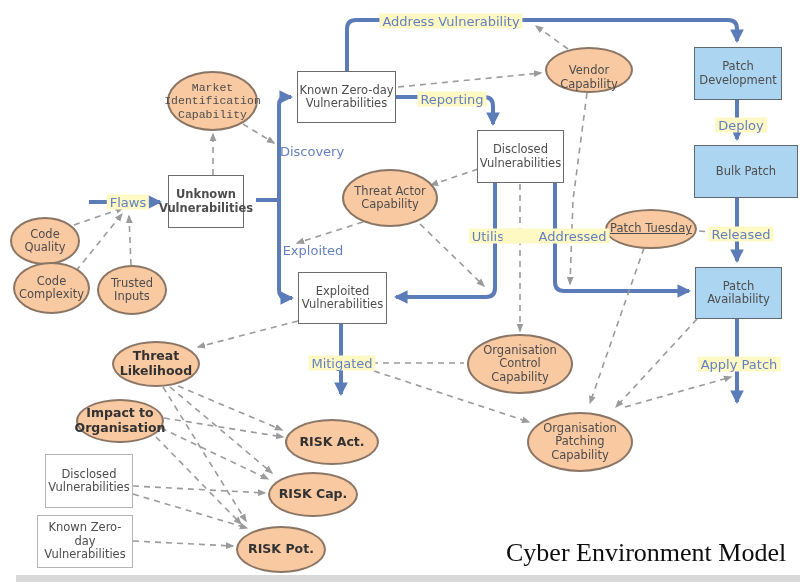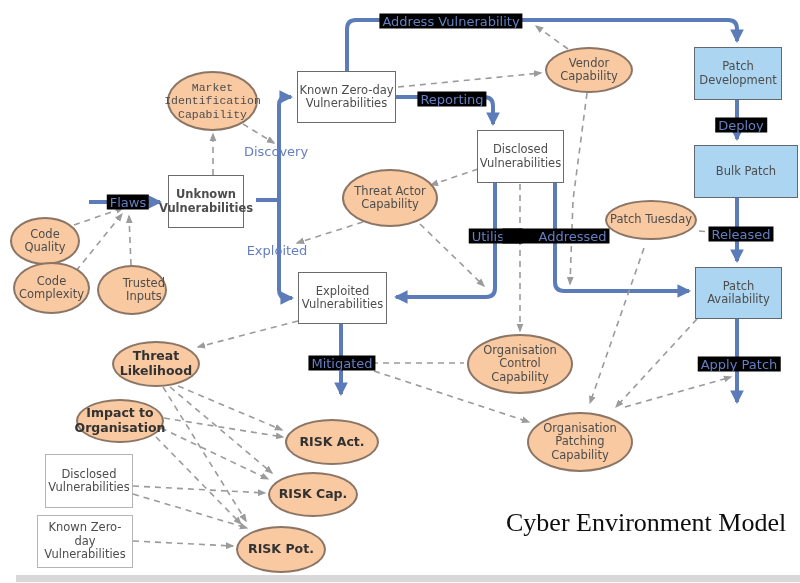--- a/index.html
+++ b/index.html
@@ -12,24 +12,24 @@
   .mk-gray{fill:var(--arrow-gray);}
   .node{position:absolute;z-index:2;display:flex;align-items:center;justify-content:center;
         text-align:center;color:var(--node-text);font-size:11.5px;line-height:1.17;
         box-sizing:border-box;}
   .ellipse{background:var(--node-fill);border:2px solid var(--node-border);border-radius:50%;}
   .rect{background:#fff;border:1.7px solid var(--rect-border);}
   .rect-blue{background:var(--blue-fill);border:1.7px solid var(--blue-border);}
   .rect-light{background:#fff;border:1.4px solid var(--rect-border-light);}
   .bold{font-weight:bold;color:#323232;font-size:12.5px;}
   .edge-label{position:absolute;z-index:3;transform:translate(-50%,-50%);
-              background:#000000;color:var(--label-blue);font-size:13px;line-height:1;
+              background:#fef9c3;color:var(--label-blue);font-size:13px;line-height:1;
               padding:1px 3px;white-space:nowrap;}
-  .edge-label.transparent{background:transparent;}
-  .diagram-title{position:absolute;left:506px;top:508px;width:290px;z-index:3;
+  .edge-label.transparent{background:transparent;margin-left:36px;}
+  .diagram-title{position:absolute;left:506px;top:538px;width:290px;z-index:3;
                  font-family:"Liberation Serif","DejaVu Serif",serif;
                  font-size:26px;color:#0e0e0e;white-space:nowrap;}
   .bottom-strip{position:absolute;left:16px;top:575px;width:784px;height:7px;
                 background:var(--strip-gray);z-index:0;}
 </style>
 </head>
 <body>
 
 <div class="stage">
   <svg id="edge-layer" viewBox="0 0 800 583" xmlns="http://www.w3.org/2000/svg">
@@ -92,39 +92,39 @@
       </div>
       <div class="node rect" style="left: 168px; top: 175px; width: 76px; height: 53px; font-weight: bold;">
         <span class="node-label">Unknown<br>Vulnerabilities</span>
       </div>
       <div class="node ellipse" style="left: 10px; top: 217px; width: 70px; height: 48px;">
         <span class="node-label">Code<br>Quality</span>
       </div>
       <div class="node ellipse" style="left: 13px; top: 262px; width: 77px; height: 52px;">
         <span class="node-label">Code<br>Complexity</span>
       </div>
-      <div class="node ellipse" style="left: 97px; top: 265px; width: 70px; height: 50px; justify-content: flex-end;">
+      <div class="node ellipse" style="left: 97px; top: 265px; width: 70px; height: 50px;">
         <span class="node-label">Trusted<br>Inputs</span>
       </div>
       <div class="node ellipse" style="left: 342px; top: 169px; width: 96px; height: 58px;">
         <span class="node-label">Threat Actor<br>Capability</span>
       </div>
-      <div class="node ellipse" style="left: 545px; top: 47px; width: 88px; height: 46px;">
+      <div class="node ellipse" style="left: 545px; top: 47px; width: 88px; height: 46px; align-items: flex-end;">
         <span class="node-label">Vendor<br>Capability</span>
       </div>
       <div class="node rect-blue" style="left: 694px; top: 47px; width: 88px; height: 53px;">
         <span class="node-label">Patch<br>Development</span>
       </div>
       <div class="node rect-blue" style="left: 694px; top: 145px; width: 104px; height: 53px;">
         <span class="node-label">Bulk Patch</span>
       </div>
       <div class="node rect" style="left: 477px; top: 130px; width: 87px; height: 53px;">
         <span class="node-label">Disclosed<br>Vulnerabilities</span>
       </div>
-      <div class="node ellipse" style="left: 605px; top: 200px; width: 92px; height: 40px;">
+      <div class="node ellipse" style="left: 605px; top: 209px; width: 92px; height: 40px; text-decoration: underline;">
         <span class="node-label">Patch Tuesday</span>
       </div>
       <div class="node rect-blue" style="left: 695px; top: 267px; width: 87px; height: 52px;">
         <span class="node-label">Patch<br>Availability</span>
       </div>
       <div class="node rect" style="left: 298px; top: 272px; width: 89px; height: 52px;">
         <span class="node-label">Exploited<br>Vulnerabilities</span>
       </div>
       <div class="node ellipse" style="left: 467px; top: 334px; width: 106px; height: 60px;">
         <span class="node-label">Organisation<br>Control Capability</span>

